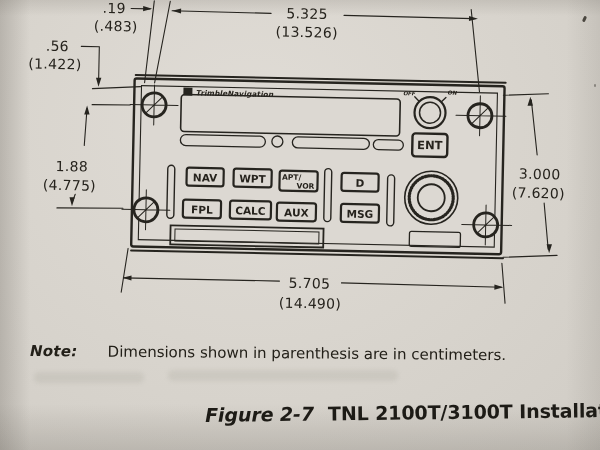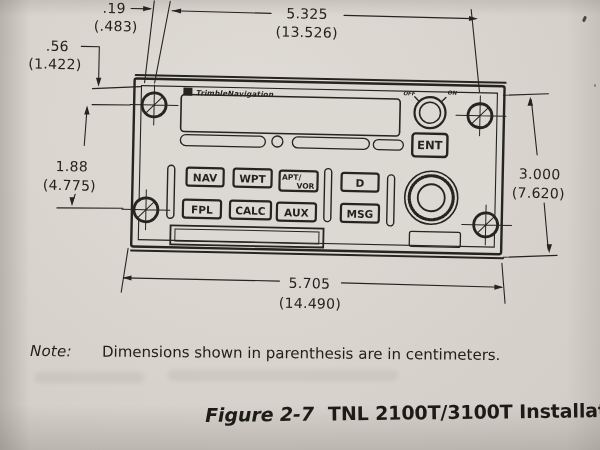--- a/index.html
+++ b/index.html
@@ -15,21 +15,21 @@
   .shade-bottom{left:0;bottom:0;right:0;height:46px;background:linear-gradient(to top,rgba(95,90,82,.22),rgba(95,90,82,0));}
   .shade-right{right:0;top:0;bottom:0;width:34px;background:linear-gradient(to left,rgba(105,100,92,.14),rgba(105,100,92,0));}
   svg{position:absolute;left:0;top:0;}
   svg text{fill:#26231d;}
   .dimtxt{font-size:14px;letter-spacing:.3px;}
   .note-line{
     position:absolute;left:30px;top:342px;width:560px;
     color:#232019;font-size:15px;transform:rotate(.5deg);transform-origin:left top;
     white-space:nowrap;
   }
-  .note-label{font-style:italic;font-weight:normal;margin-right:30px;letter-spacing:.3px;}
+  .note-label{font-style:italic;font-weight:bold;margin-right:30px;letter-spacing:.3px;}
   .showthrough{position:absolute;height:11px;border-radius:6px;
     background:rgba(138,132,122,.14);filter:blur(2px);}
   .caption-line{
     position:absolute;left:205px;top:404px;width:500px;
     color:#1d1b16;font-size:19px;font-weight:bold;white-space:nowrap;
     transform:rotate(-.7deg);transform-origin:left top;letter-spacing:-.1px;
   }
   .caption-label{font-style:italic;margin-right:14px;}
   .speck{position:absolute;background:#4a463f;border-radius:2px;}
 </style>

